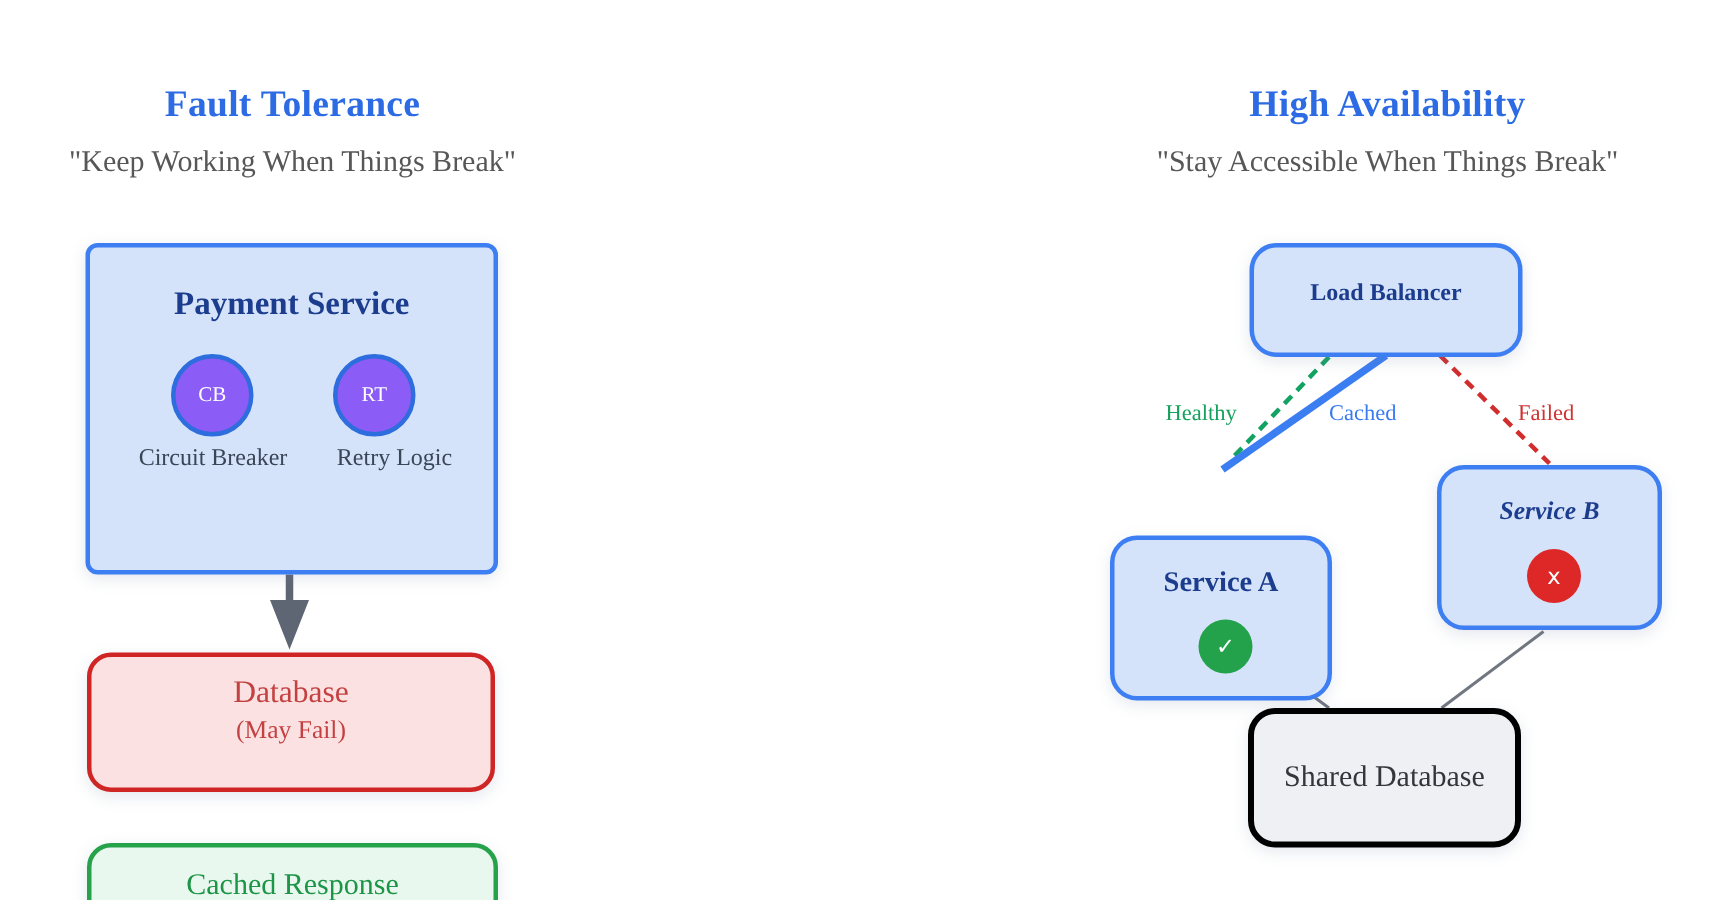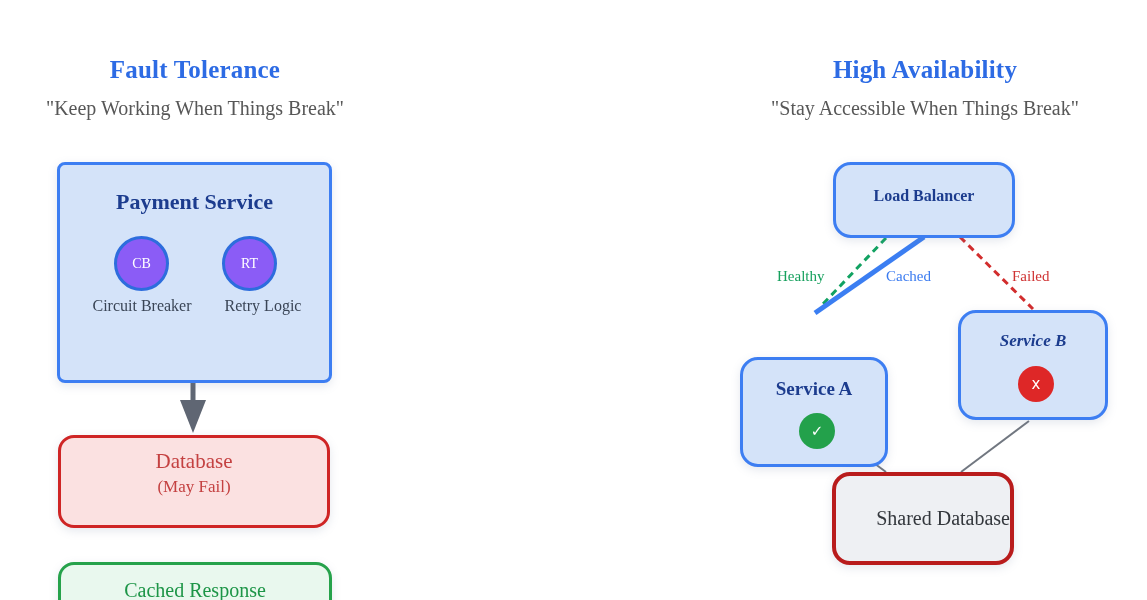--- a/index.html
+++ b/index.html
@@ -35,21 +35,21 @@
   .comp-label{
     position:absolute;font-size:16px;color:#3a4556;text-align:center;white-space:nowrap;
   }
   .red-node{
     background:#fbe1e1;border:3px solid #cf2525;border-radius:16px;
   }
   .green-node{
     background:#e9f8ee;border:3px solid #26a24b;border-radius:16px;
   }
   .gray-node{
-    background:#eef0f3;border:4px solid #b91c1c;border-radius:18px;text-align:right;
+    background:#eef0f3;border:4px solid #000000;border-radius:18px;
   }
   .edge-label{position:absolute;font-size:15px;white-space:nowrap;font-family:Liberation Serif, serif;}
   .status-circle{
     position:absolute;width:36px;height:36px;border-radius:50%;
     color:#fff;font-size:15px;line-height:36px;text-align:center;
     font-family:"DejaVu Sans","Liberation Sans",sans-serif;
   }
   svg{position:absolute;left:0;top:0;}
 </style>
 </head>

